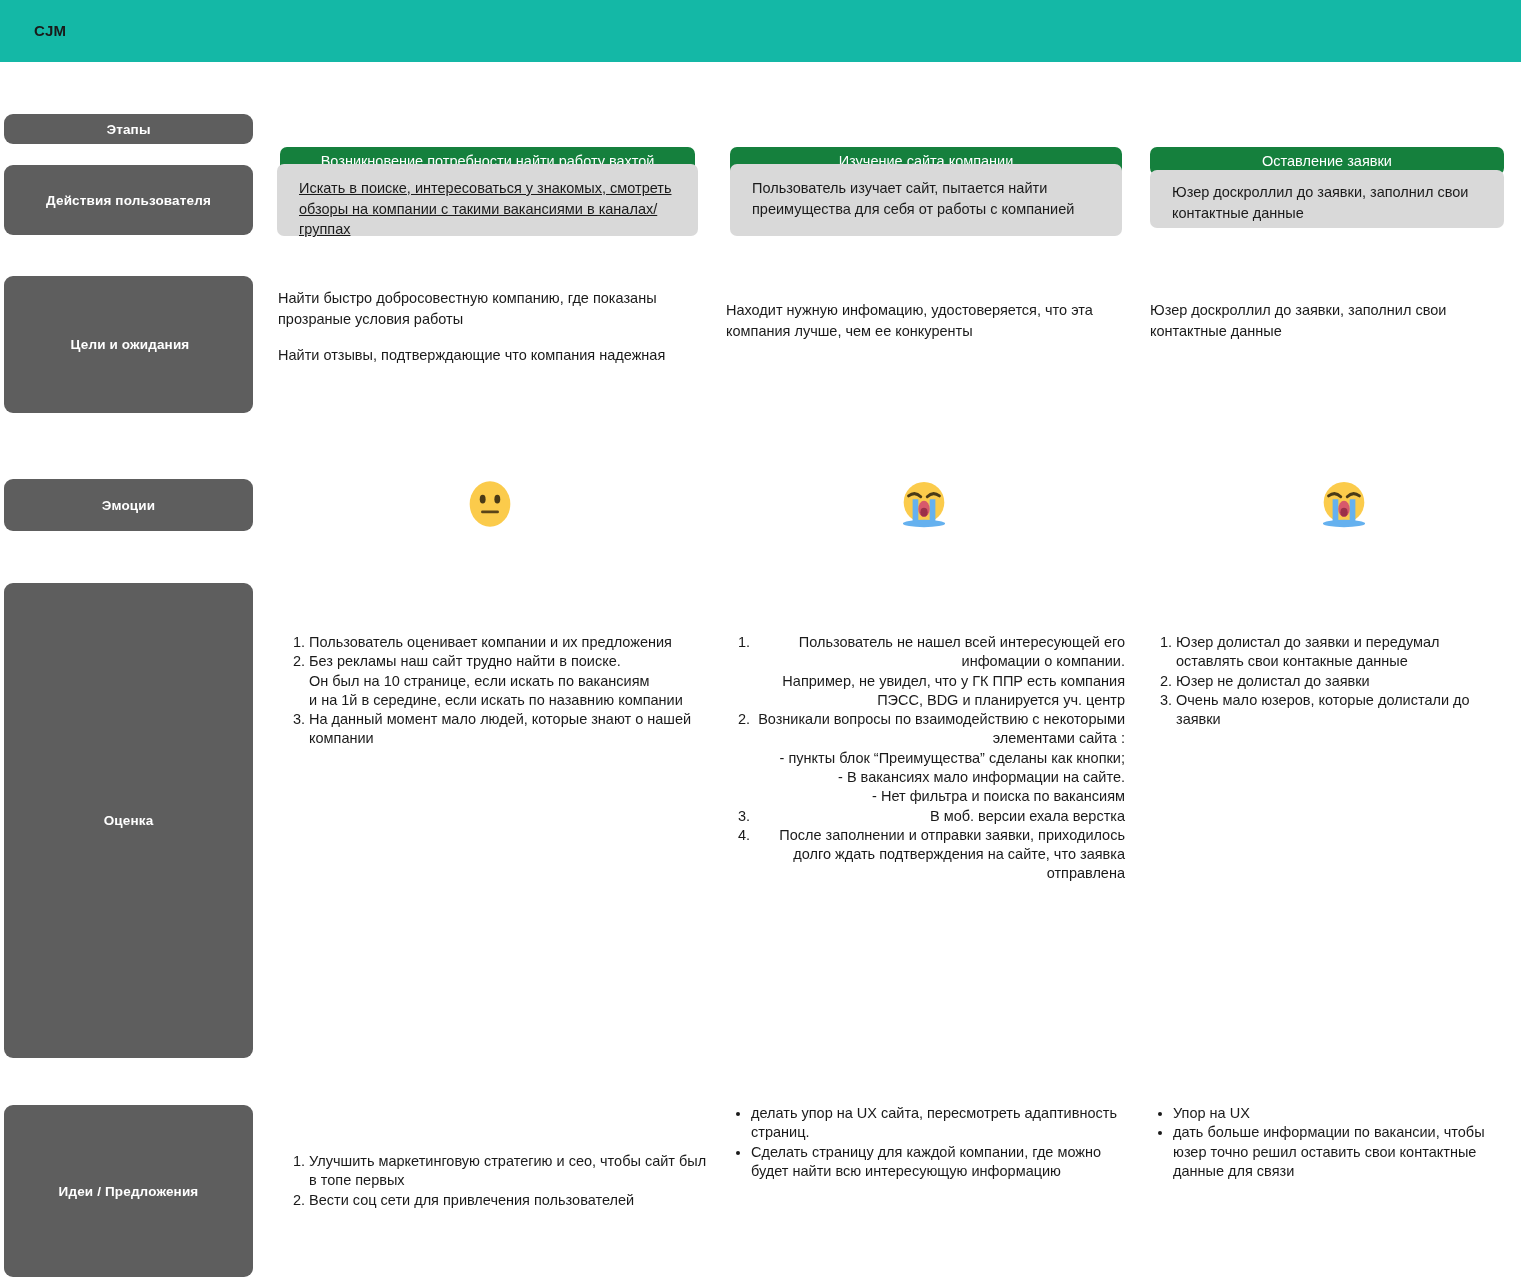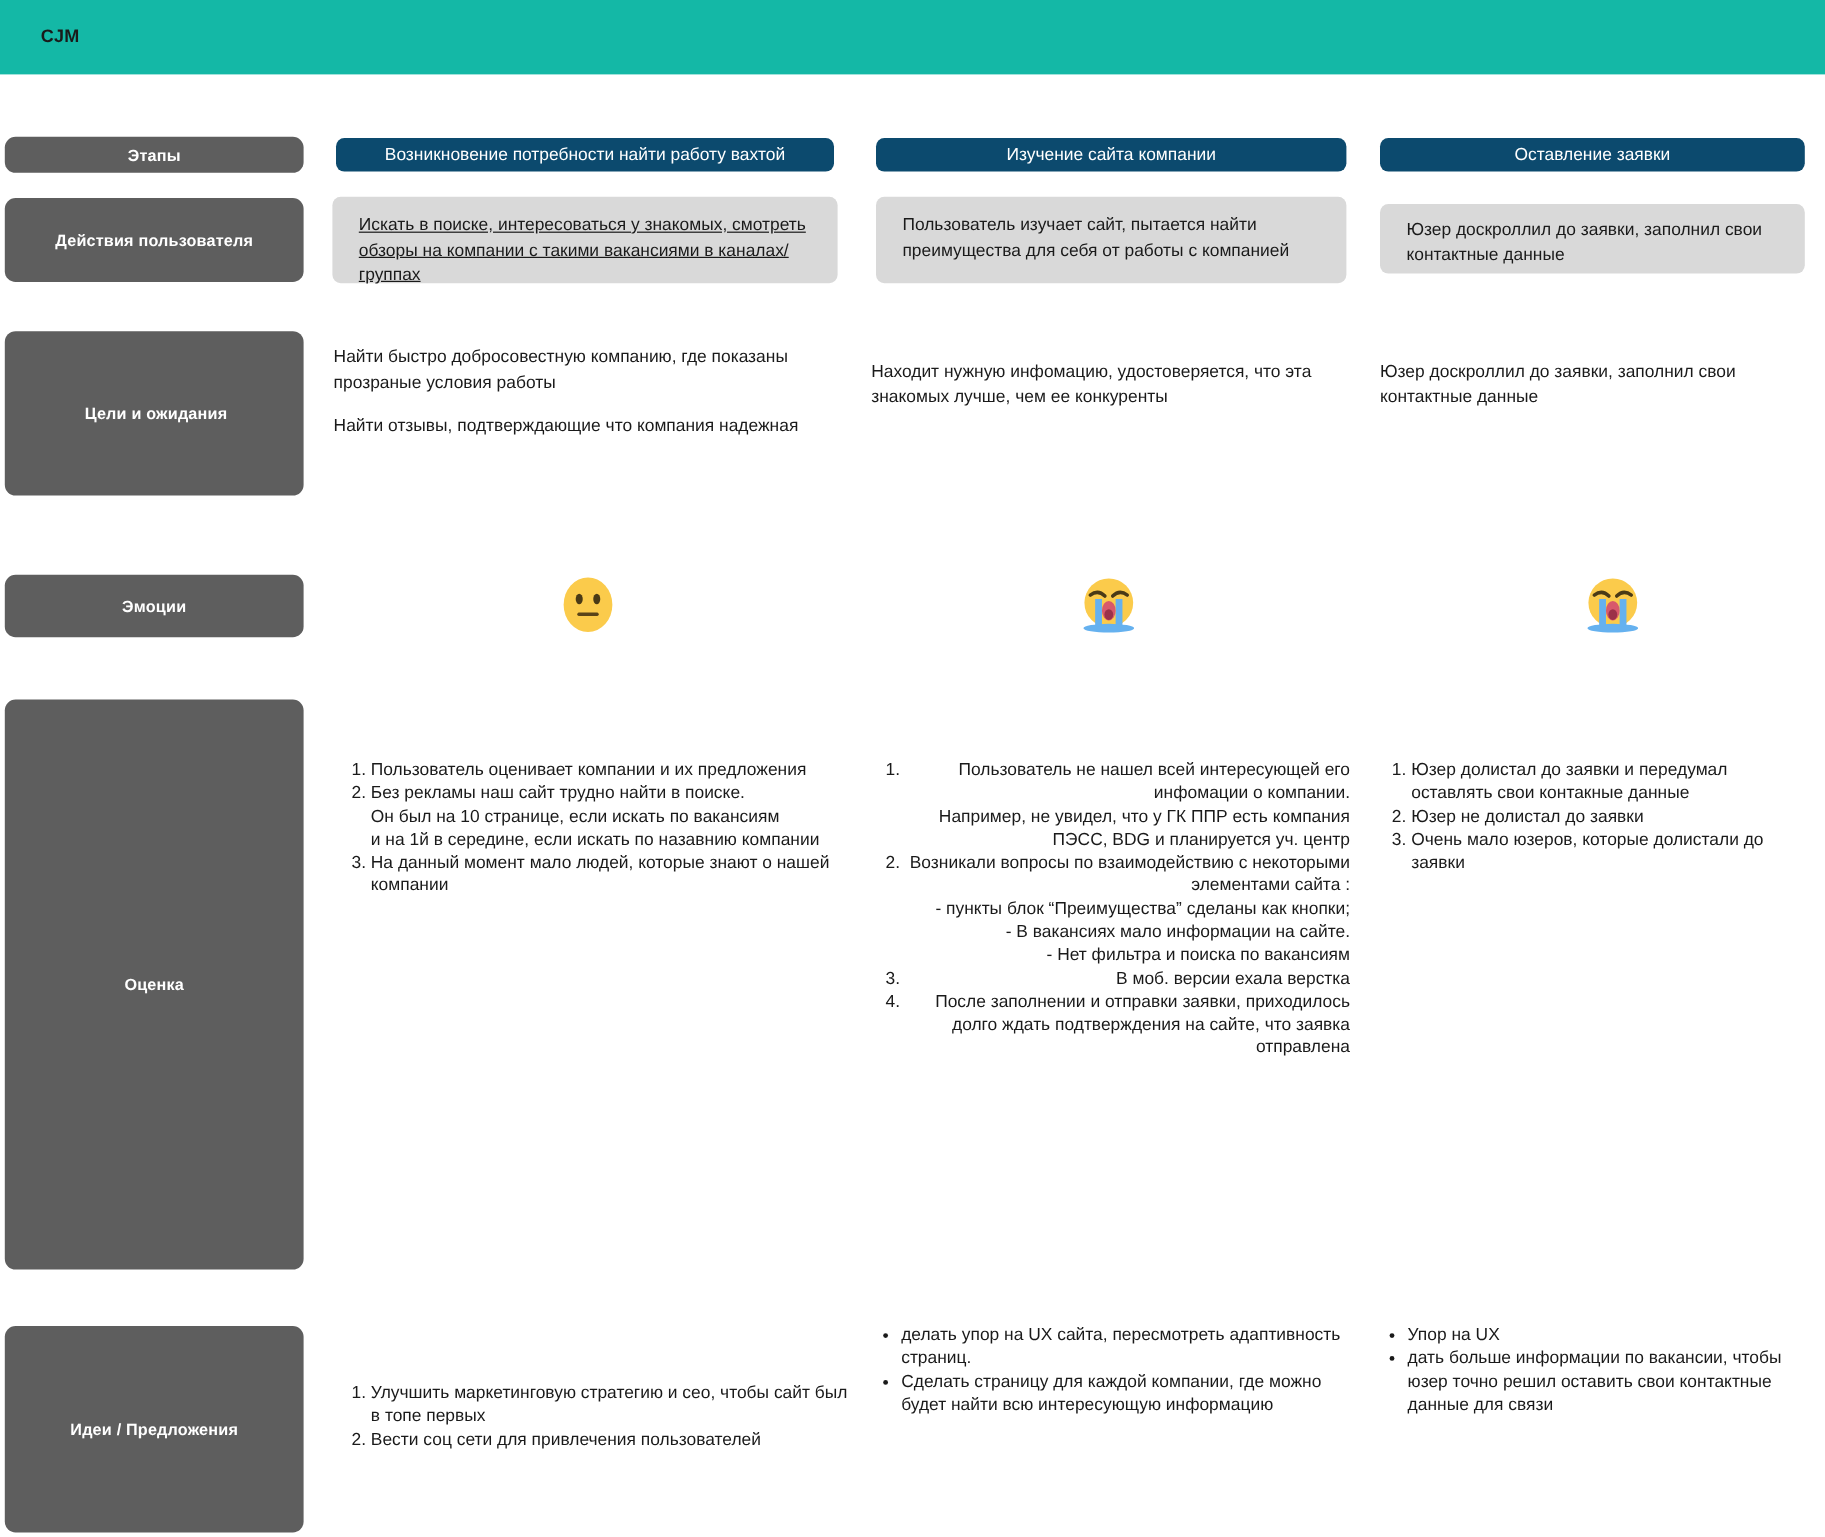--- a/index.html
+++ b/index.html
@@ -50,29 +50,30 @@
     justify-content: center;
     text-align: center;
     padding: 0 8px;
     letter-spacing: .15px;
   }
 
   
   .stage {
     position: absolute;
     height: 28px;
-    background: #0c4a6e;
+    background: #15803d;
     border-radius: 7px;
     color: #ffffff;
     font-size: 14.5px;
     display: flex;
     align-items: center;
     justify-content: center;
     text-align: center;
     padding: 0 6px;
+    margin-top: 32px;
   }
 
   
   .action {
     position: absolute;
     background: #d9d9d9;
     border-radius: 7px;
     color: #1a1a1a;
     font-size: 14.5px;
     line-height: 1.42;
@@ -154,21 +155,21 @@
   </div>
   <div class="action" style="left:1150px;top:170px;width:354px;height:58px;padding-top:12px;">
     <span>Юзер доскроллил до заявки, заполнил свои контактные данные</span>
   </div>
 
   <div class="bodytext" style="left:278px;top:288px;width:400px;">
     <p>Найти быстро добросовестную компанию, где показаны прозраные условия работы</p>
     <p>Найти отзывы, подтверждающие что компания надежная</p>
   </div>
   <div class="bodytext" style="left:726px;top:300px;width:390px;">
-    <p>Находит нужную инфомацию, удостоверяется, что эта знакомых лучше, чем ее конкуренты</p>
+    <p>Находит нужную инфомацию, удостоверяется, что эта компания лучше, чем ее конкуренты</p>
   </div>
   <div class="bodytext" style="left:1150px;top:300px;width:354px;">
     <p>Юзер доскроллил до заявки, заполнил свои контактные данные</p>
   </div>
 
   <div class="emoji" style="left:464px;top:478px;">
     <svg viewBox="0 0 64 64" width="52" height="52" aria-hidden="true">
       <ellipse cx="32" cy="32" rx="25" ry="28" fill="#FBCB4B"></ellipse>
       <ellipse cx="23" cy="26" rx="3.6" ry="5.4" fill="#4a3a16"></ellipse>
       <ellipse cx="41" cy="26" rx="3.6" ry="5.4" fill="#4a3a16"></ellipse>

